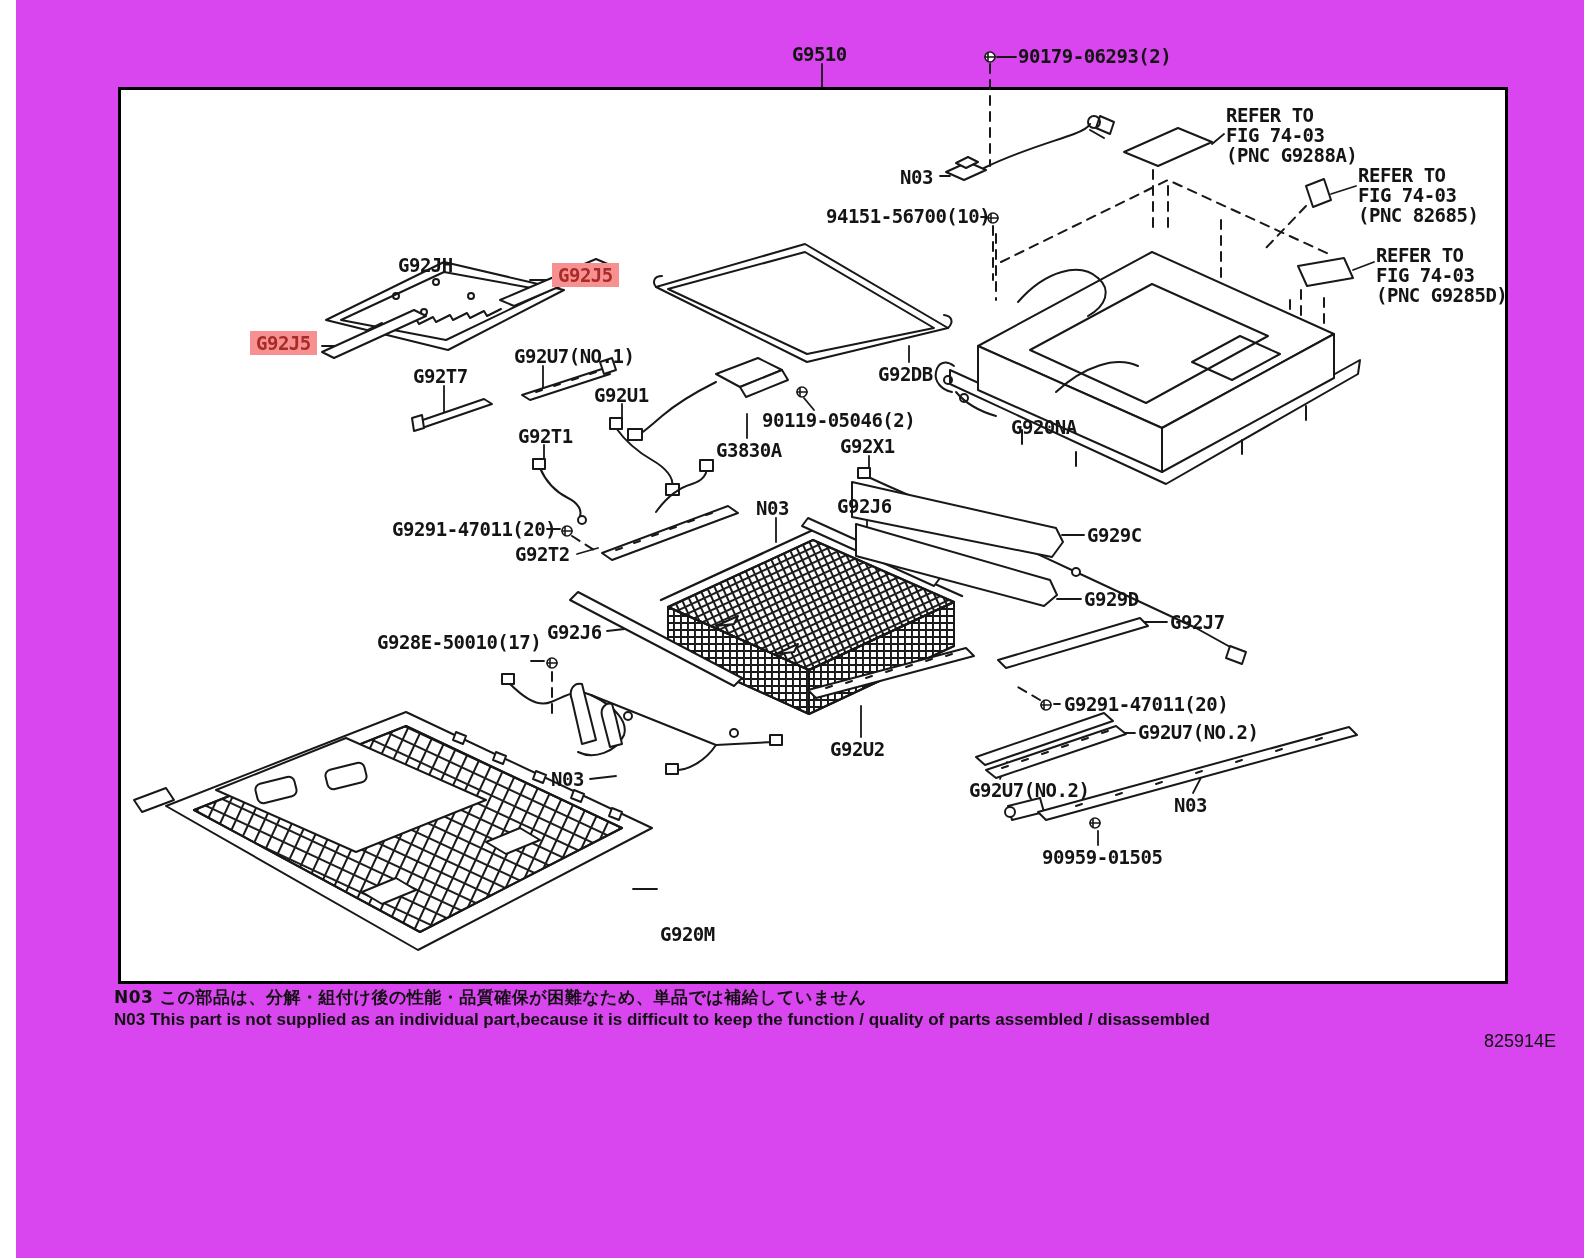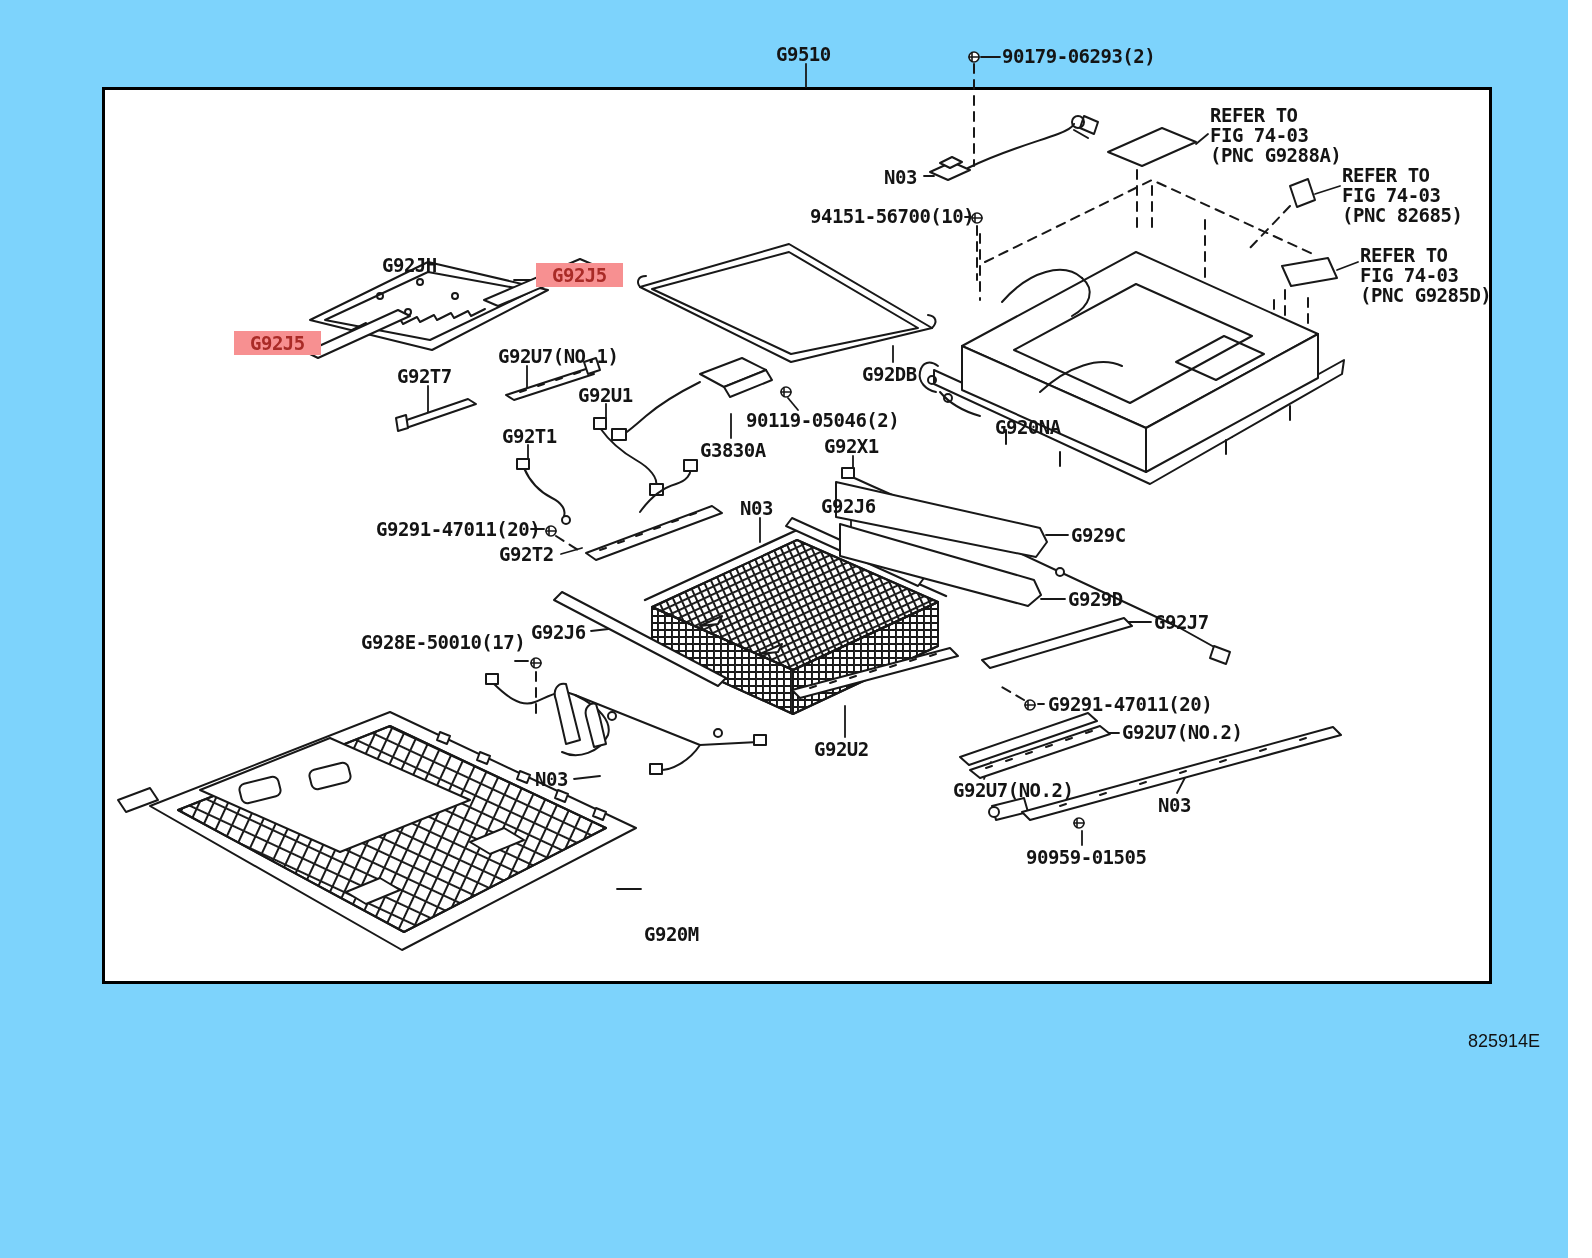--- a/index.html
+++ b/index.html
@@ -1,23 +1,23 @@
 <!DOCTYPE html>
 <html><head>
 <meta charset="utf-8">
 <style>
   html,body{margin:0;padding:0;background:#ffffff;}
-  .page{position:relative;width:1568px;height:1258px;background:#7dd3fc;overflow:hidden;
-        font-family:"DejaVu Sans Mono",monospace;}
+  .page{position:relative;width:1568px;height:1258px;background:#d946ef;overflow:hidden;
+        font-family:"DejaVu Sans Mono",monospace;margin-left:16px;}
   .frame{position:absolute;left:102px;top:87px;width:1390px;height:897px;
          border:3px solid #000;box-sizing:border-box;background:#fff;}
   svg.art{position:absolute;left:0;top:0;}
   .lbl{position:absolute;font:700 19px "DejaVu Sans Mono",monospace;color:#141414;
        line-height:20px;white-space:pre-line;letter-spacing:-0.5px;}
-  .hl{background:#f79091;color:#a92b27;padding:2px 16px;}
+  .hl{background:#f79091;color:#a92b27;padding:2px 6px;}
   .note{position:absolute;left:98px;color:#111;font-family:"DejaVu Sans",sans-serif;}
   .note-jp{top:986px;font:700 17px "DejaVu Sans",sans-serif;letter-spacing:0.5px;}
   .note-en{top:1010px;font:700 17px "Liberation Sans",sans-serif;letter-spacing:0px;}
   .docnum{position:absolute;left:1468px;top:1031px;font:400 18px "Liberation Sans",sans-serif;color:#111;text-align:right;}
   .footer{position:absolute;left:0;top:1098px;width:1592px;height:160px;background:#6b6b6b;}
   .footer span{position:absolute;top:34px;color:#fff;font:400 62px "Liberation Sans",sans-serif;
                transform:scaleX(0.92);transform-origin:left center;white-space:nowrap;}
   .footer .f-left{left:280px;}
   .footer .f-right{left:1078px;}
 </style>
@@ -315,16 +315,18 @@
   <div class="lbl" style="left:953px;top:780px">G92U7(NO.2)</div>
   <div class="lbl" style="left:1158px;top:795px">N03</div>
   <div class="lbl" style="left:1026px;top:847px">90959-01505</div>
   <div class="lbl" style="left:535px;top:769px">N03</div>
   <div class="lbl" style="left:644px;top:924px">G920M</div>
   <div class="lbl" style="left:499px;top:544px">G92T2</div>
   <div class="lbl" style="left:376px;top:519px">G9291-47011(20)</div>
   <div class="lbl" style="left:531px;top:622px">G92J6</div>
   <div class="lbl" style="left:361px;top:632px">G928E-50010(17)</div>
 
+  <div class="note note-jp">N03 この部品は、分解・組付け後の性能・品質確保が困難なため、単品では補給していません</div>
+  <div class="note note-en">N03 This part is not supplied as an individual part,because it is difficult to keep the function / quality of parts assembled / disassembled</div>
   <div class="docnum">825914E</div>
 
 
 </div>
 
 </body></html>

